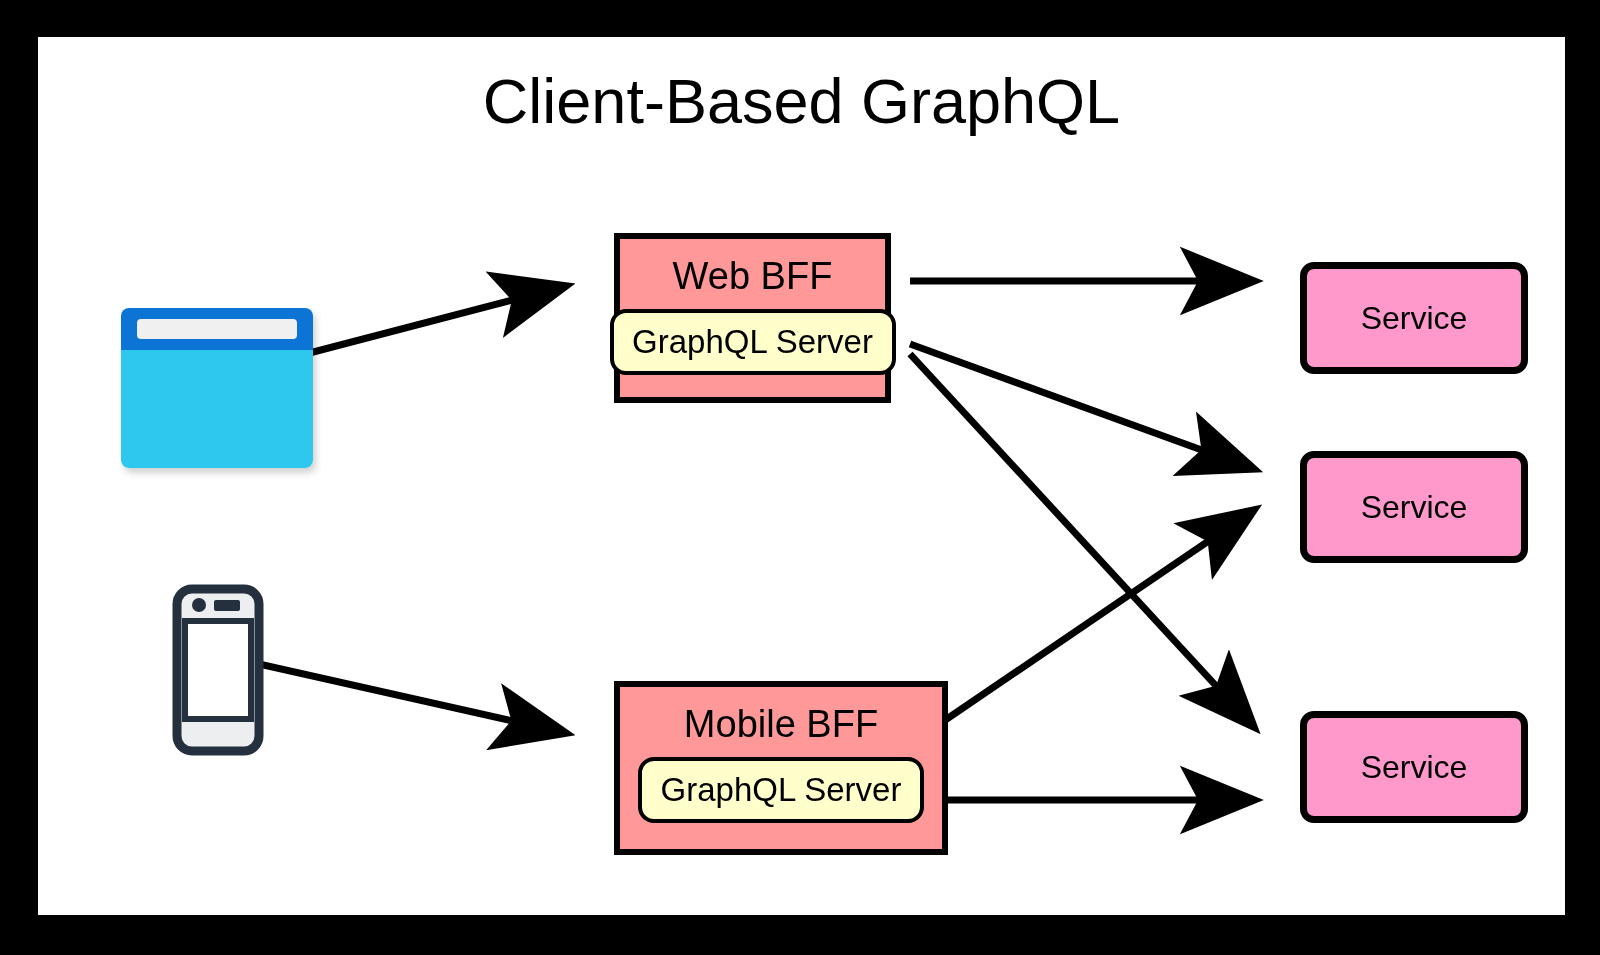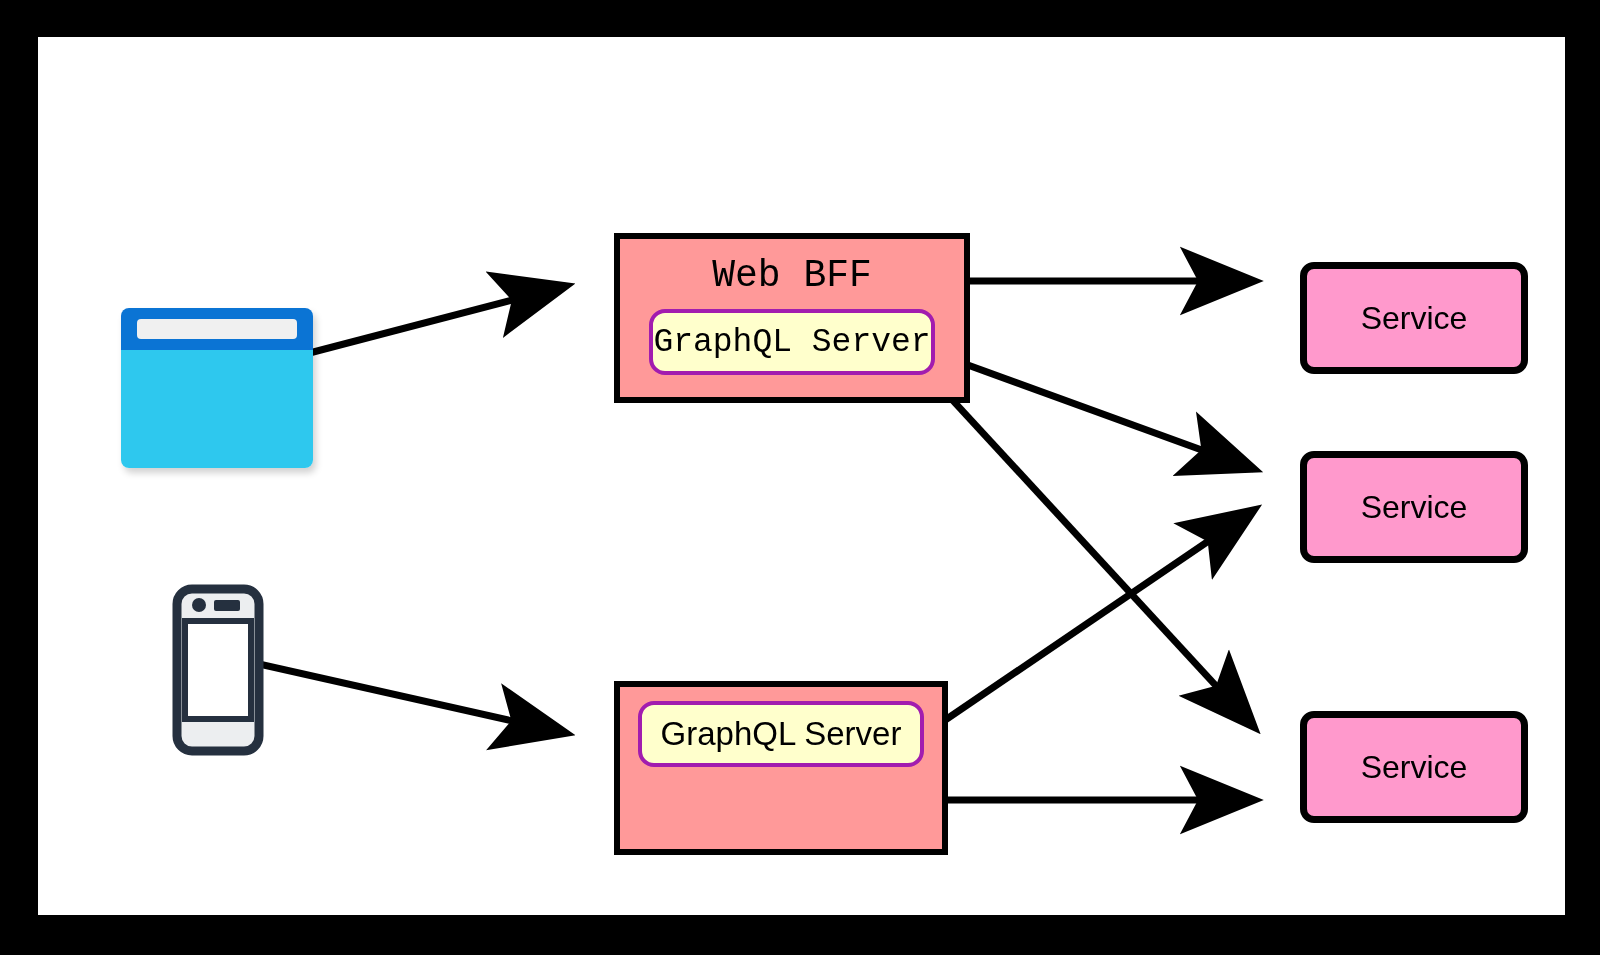--- a/index.html
+++ b/index.html
@@ -58,33 +58,33 @@
   }
   .bff-title {
     font-size: 38px;
     color: #000000;
     line-height: 1;
     margin-top: 18px;
     white-space: nowrap;
   }
   .inner-box {
     box-sizing: border-box;
-    border: 4px solid #a21caf;
+    border: 4px solid #000000;
     border-radius: 16px;
     margin-top: 14px;
     width: 286px;
     height: 66px;
     display: flex;
     align-items: center;
     justify-content: center;
     font-size: 33px;
     color: #000000;
     white-space: nowrap;
   }
-  #web-bff  { left: 576px; top: 196px; width: 356px; height: 170px; font-family: Liberation Mono, monospace; }
+  #web-bff  { left: 576px; top: 196px; width: 277px; height: 170px; }
   #mobile-bff { left: 576px; top: 644px; width: 334px; height: 174px; }
 
   
   .service {
     position: absolute;
     box-sizing: border-box;
     border: 7px solid #000000;
     border-radius: 14px;
     display: flex;
     align-items: center;
@@ -136,20 +136,21 @@
     width: 92px;
     height: 172px;
   }
 </style>
 </head>
 <body>
 
 <div id="stage" style="background: rgb(0, 0, 0);">
   <div id="canvas" style="background: rgb(255, 255, 255);">
 
+    <div id="title">Client-Based GraphQL</div>
 
     <svg id="edges" viewBox="0 0 1527 878">
       <defs>
         <marker id="ah" markerWidth="12" markerHeight="10" refX="10.6" refY="5" orient="auto" markerUnits="strokeWidth">
           <path d="M0,0.1 L12,5 L0,9.9 L2.6,5 Z" fill="#000000"></path>
         </marker>
       </defs>
       <g stroke="#000000" stroke-width="7" fill="none" marker-end="url(#ah)">
 
         <line x1="237" y1="325" x2="528" y2="249"></line>
@@ -181,20 +182,21 @@
       <circle cx="27" cy="21" r="7" fill="#25303f"></circle>
       <rect x="42" y="16" width="26" height="11" rx="2" fill="#25303f"></rect>
     </svg>
 
     <div class="bff" id="web-bff" style="background:#ff9999">
       <div class="bff-title">Web BFF</div>
       <div class="inner-box" style="background:#ffffcc">GraphQL Server</div>
     </div>
 
     <div class="bff" id="mobile-bff" style="background:#ff9999">
+      <div class="bff-title">Mobile BFF</div>
       <div class="inner-box" style="background:#ffffcc">GraphQL Server</div>
     </div>
 
     <div class="service" id="service-1" style="background:#ff99cc">Service</div>
     <div class="service" id="service-2" style="background:#ff99cc">Service</div>
     <div class="service" id="service-3" style="background:#ff99cc">Service</div>
 
   </div>
 </div>
 

